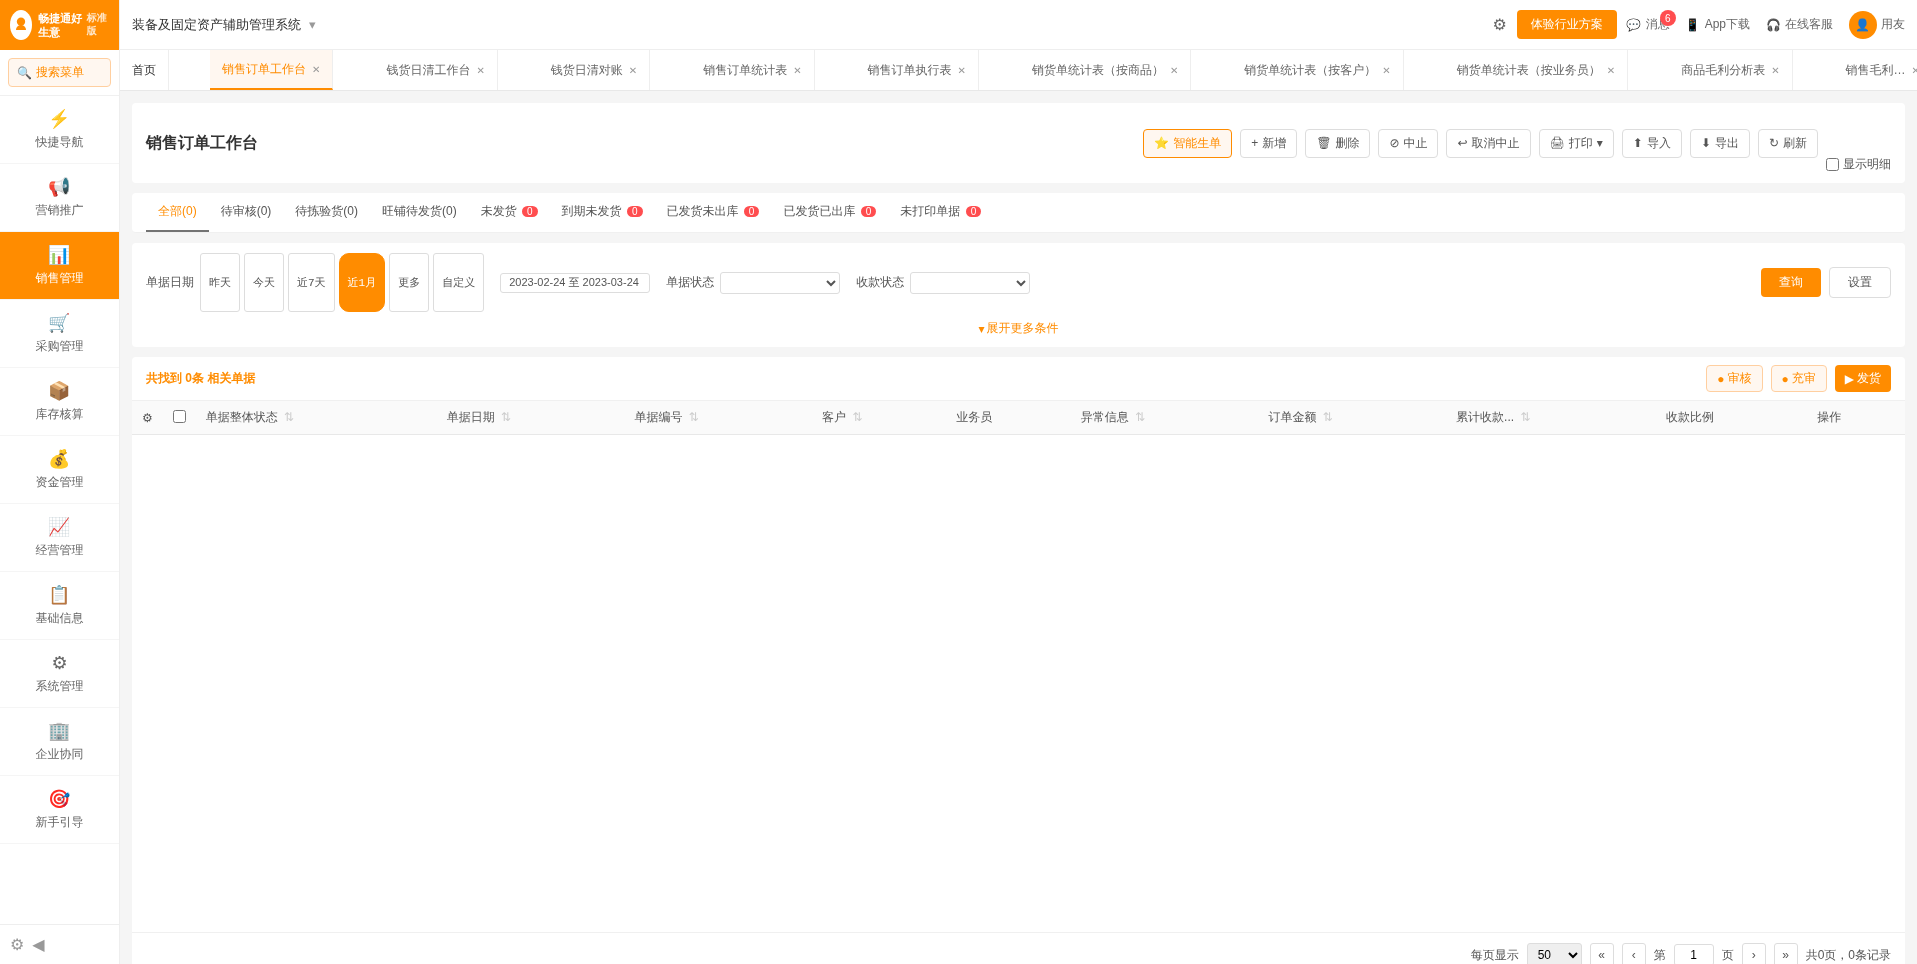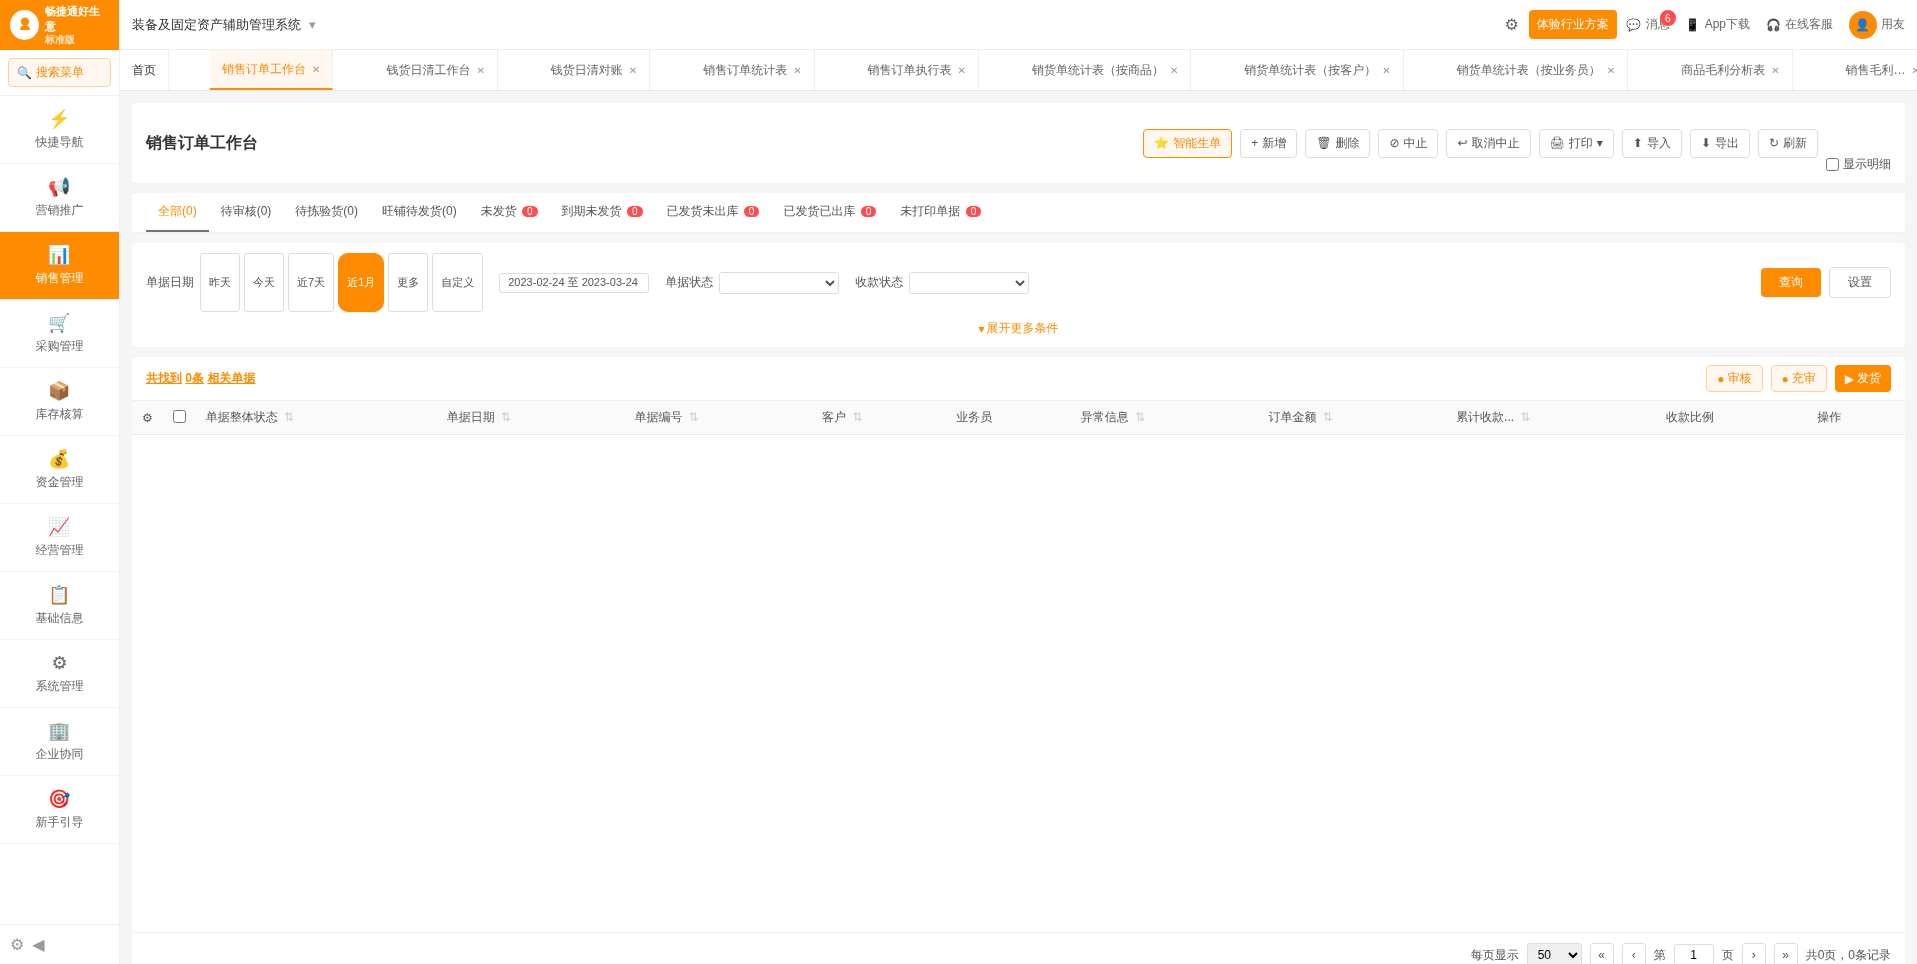--- a/index.html
+++ b/index.html
@@ -3,42 +3,42 @@
   <meta charset="utf-8">
   <style>
     * { box-sizing: border-box; margin: 0; padding: 0; }
     body { font-family: 'Microsoft YaHei', Arial, sans-serif; font-size: 12px; background: #f5f5f5; display: flex; height: 964px; overflow: hidden; }
 
     
     .sidebar { width: 120px; background: #fff; display: flex; flex-direction: column; border-right: 1px solid #eee; flex-shrink: 0; }
     .sidebar-logo { background: #ff8c00; padding: 10px; display: flex; align-items: center; gap: 6px; color: #fff; font-size: 13px; font-weight: bold; height: 50px; }
     .sidebar-logo-icon { width: 30px; height: 30px; background: #fff; border-radius: 50%; display: flex; align-items: center; justify-content: center; }
     .sidebar-logo-icon svg { width: 20px; height: 20px; }
-    .sidebar-logo-text { display: flex; flex-direction: column; font-size: 11px; line-height: 1.3; }
+    .sidebar-logo-text { display: flex; flex-direction: row; font-size: 11px; line-height: 1.3; }
     .sidebar-edition { font-size: 10px; color: rgba(255,255,255,0.8); }
 
     .sidebar-search { padding: 8px; border-bottom: 1px solid #f0f0f0; }
     .sidebar-search-btn { width: 100%; background: #fff7f0; border: 1px solid #ffcfa0; border-radius: 4px; padding: 5px 8px; color: #ff8c00; font-size: 12px; cursor: pointer; display: flex; align-items: center; gap: 4px; }
 
     .sidebar-nav-item { padding: 12px 8px; display: flex; flex-direction: column; align-items: center; gap: 4px; cursor: pointer; color: #666; font-size: 12px; border-bottom: 1px solid #f5f5f5; }
     .sidebar-nav-item.active { background: #ff8c00; color: #fff; }
     .sidebar-nav-item .nav-icon { font-size: 18px; }
 
     .sidebar-footer { margin-top: auto; padding: 10px; display: flex; gap: 8px; border-top: 1px solid #eee; }
     .sidebar-footer-btn { color: #999; cursor: pointer; font-size: 16px; }
 
     
     .main { flex: 1; display: flex; flex-direction: column; overflow: hidden; }
 
     
     .topbar { height: 50px; background: #fff; display: flex; align-items: center; padding: 0 12px; border-bottom: 1px solid #eee; gap: 10px; }
     .topbar-title { font-size: 13px; color: #333; flex: 1; display: flex; align-items: center; gap: 8px; }
     .topbar-title-text { font-weight: 500; }
     .topbar-dropdown { color: #999; cursor: pointer; }
-    .topbar-solution-btn { background: #ff8c00; color: #fff; border: none; border-radius: 4px; padding: 6px 8px; font-size: 12px; cursor: pointer; }
+    .topbar-solution-btn { background: #ff8c00; color: #fff; border: none; border-radius: 4px; padding: 6px 14px; font-size: 12px; cursor: pointer; }
     .topbar-actions { display: flex; align-items: center; gap: 16px; color: #666; font-size: 12px; }
     .topbar-action-item { display: flex; align-items: center; gap: 4px; cursor: pointer; position: relative; }
     .topbar-badge { background: #ff4d4f; color: #fff; border-radius: 50%; width: 16px; height: 16px; font-size: 10px; display: flex; align-items: center; justify-content: center; position: absolute; top: -6px; right: -6px; }
     .topbar-avatar { width: 28px; height: 28px; background: #ff8c00; border-radius: 50%; display: flex; align-items: center; justify-content: center; color: #fff; font-size: 12px; }
     .gear-icon-top { color: #666; cursor: pointer; font-size: 16px; }
 
     
     .tabs-bar { background: #fff; display: flex; align-items: center; border-bottom: 1px solid #e8e8e8; overflow: hidden; gap: 41px; }
     .tab-item { padding: 0 12px; height: 40px; display: flex; align-items: center; gap: 4px; cursor: pointer; color: #666; font-size: 12px; white-space: nowrap; border-right: 1px solid #eee; flex-shrink: 0; }
     .tab-item.active { background: #fff7f0; color: #ff8c00; border-bottom: 2px solid #ff8c00; }
@@ -62,33 +62,33 @@
     .filter-tab { padding: 10px 12px; font-size: 12px; color: #555; cursor: pointer; border-bottom: 2px solid transparent; white-space: nowrap; }
     .filter-tab.active { color: #ff8c00; border-bottom: 2px solid #737373; }
     .filter-tab .badge-red { background: #ff4d4f; color: #fff; border-radius: 10px; padding: 0 5px; font-size: 10px; margin-left: 2px; }
 
     
     .search-bar { background: #fff; border-radius: 4px; padding: 10px 14px; }
     .search-row { display: flex; align-items: center; gap: 16px; flex-wrap: wrap; }
     .search-item { display: flex; align-items: center; gap: 6px; font-size: 12px; color: #555; }
     .search-label { white-space: nowrap; }
     .date-range-btns { display: flex; gap: 4px; }
-    .date-btn { padding: 21px 8px; border: 1px solid #ddd; border-radius: 3px; font-size: 11px; cursor: pointer; color: #555; background: #fff; }
+    .date-btn { padding: 21px 8px; border: 1px solid #ddd; border-radius: 3px; font-size: 11px; cursor: pointer; color: #555; background: #fff; font-family: Liberation Mono, monospace; }
     .date-btn.active { background: #ff8c00; color: #fff; border-color: #ff8c00; border-radius: 10px; }
     .date-input { border: 1px solid #ddd; border-radius: 3px; padding: 3px 8px; font-size: 11px; color: #555; background: #fff; width: 150px; }
     .search-select { border: 1px solid #ddd; border-radius: 3px; padding: 3px 8px; font-size: 11px; color: #555; background: #fff; min-width: 120px; }
     .expand-btn { color: #ff8c00; cursor: pointer; font-size: 12px; display: flex; align-items: center; gap: 2px; }
     .btn-search { background: #ff8c00; color: #fff; border: none; border-radius: 4px; padding: 6px 18px; font-size: 12px; cursor: pointer; }
     .btn-set { background: #fff; border: 1px solid #ddd; color: #555; border-radius: 4px; padding: 6px 18px; font-size: 12px; cursor: pointer; }
 
     
     .table-area { background: #fff; border-radius: 4px; flex: 1; display: flex; flex-direction: column; overflow: hidden; }
     .table-header-bar { padding: 8px 14px; display: flex; align-items: center; justify-content: space-between; border-bottom: 1px solid #f0f0f0; }
     .result-count { font-size: 12px; color: #555; }
-    .result-count span { color: #ff8c00; font-weight: bold; text-decoration: underline; }
+    .result-count span { color: #ff8c00; font-weight: bold; }
     .table-header-actions { display: flex; gap: 8px; }
     .btn-table-action { padding: 4px 10px; border-radius: 4px; font-size: 12px; cursor: pointer; border: none; display: flex; align-items: center; gap: 3px; }
     .btn-shenhe { background: #fff7f0; color: #ff8c00; border: 1px solid #ffcfa0; }
     .btn-fanshen { background: #fff7f0; color: #ff8c00; border: 1px solid #ffcfa0; }
     .btn-fahuo { background: #ff8c00; color: #fff; }
 
     
     .data-table { width: 100%; border-collapse: collapse; font-size: 12px; }
     .data-table th { background: #fafafa; padding: 8px 10px; text-align: left; color: #555; font-weight: 500; border-bottom: 1px solid #e8e8e8; white-space: nowrap; }
     .data-table th .sort-icon { color: #ccc; margin-left: 3px; }

